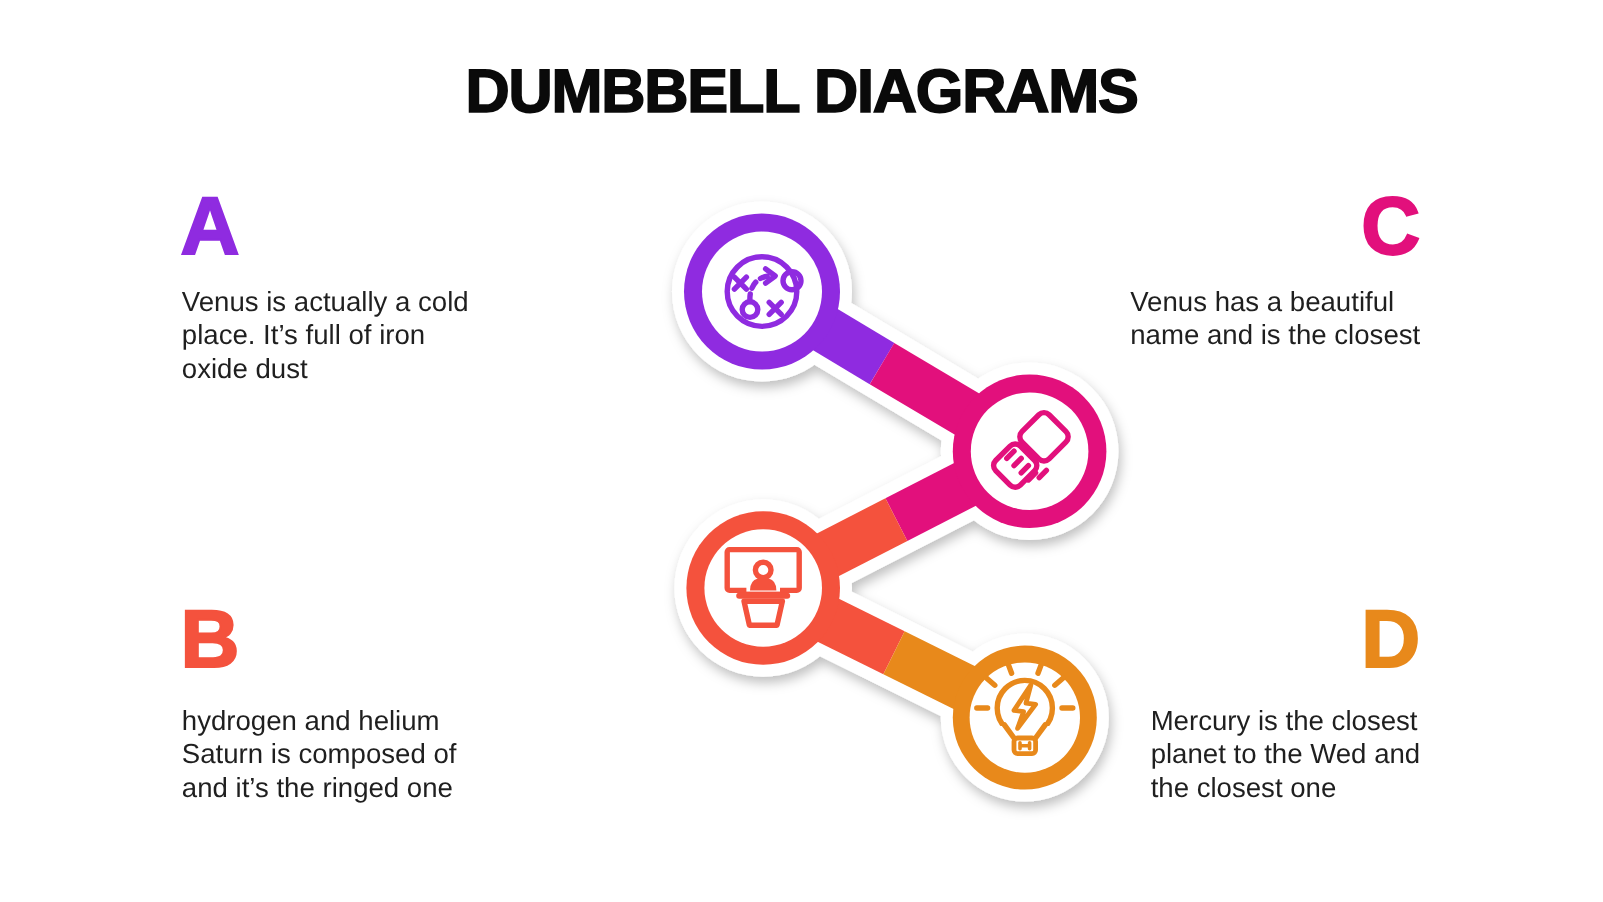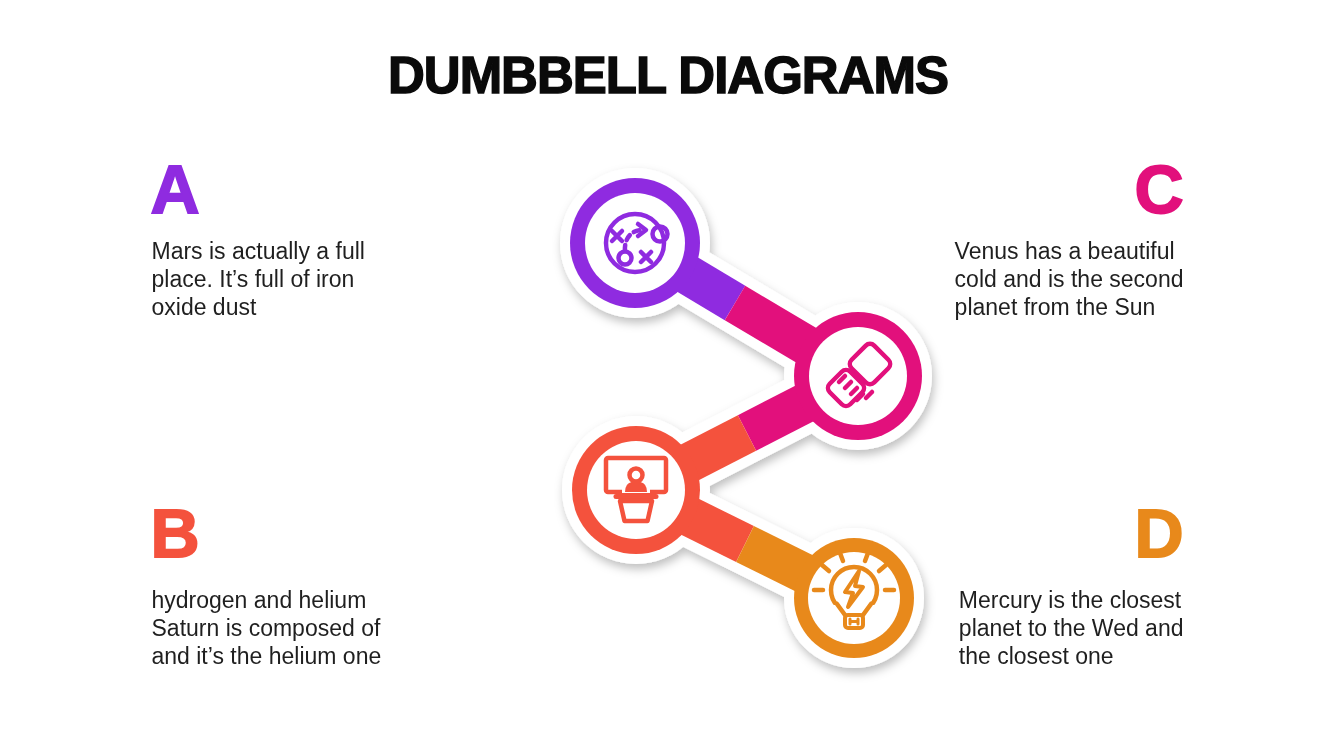--- a/index.html
+++ b/index.html
@@ -51,37 +51,36 @@
 </style>
 </head>
 <body>
 
 <div class="slide">
 
   <div class="title">DUMBBELL DIAGRAMS</div>
 
   <div class="letter purple" style="left:79px; top:155px;">A</div>
   <div class="desc" style="left:80px; top:237px;">
-    <div>Mars is actually a full</div>
+    <div>Venus is actually a cold</div>
     <div>place. It’s full of iron</div>
     <div>oxide dust</div>
   </div>
 
   <div class="letter coral" style="left:79px; top:499px;">B</div>
   <div class="desc" style="left:80px; top:586px;">
     <div>hydrogen and helium</div>
     <div>Saturn is composed of</div>
-    <div>and it’s the helium one</div>
+    <div>and it’s the ringed one</div>
   </div>
 
   <div class="letter pink" style="right:81px; top:155px;">C</div>
   <div class="desc right" style="right:81px; top:237px;">
     <div>Venus has a beautiful</div>
-    <div>cold and is the second</div>
-    <div>planet from the Sun</div>
+    <div>name and is the closest</div>
   </div>
 
   <div class="letter orange" style="right:81px; top:499px;">D</div>
   <div class="desc right" style="right:81px; top:586px;">
     <div>Mercury is the closest</div>
     <div>planet to the Wed and</div>
     <div>the closest one</div>
   </div>
 
   <svg class="diagram-svg" width="1336" height="752" viewBox="0 0 1336 752">

